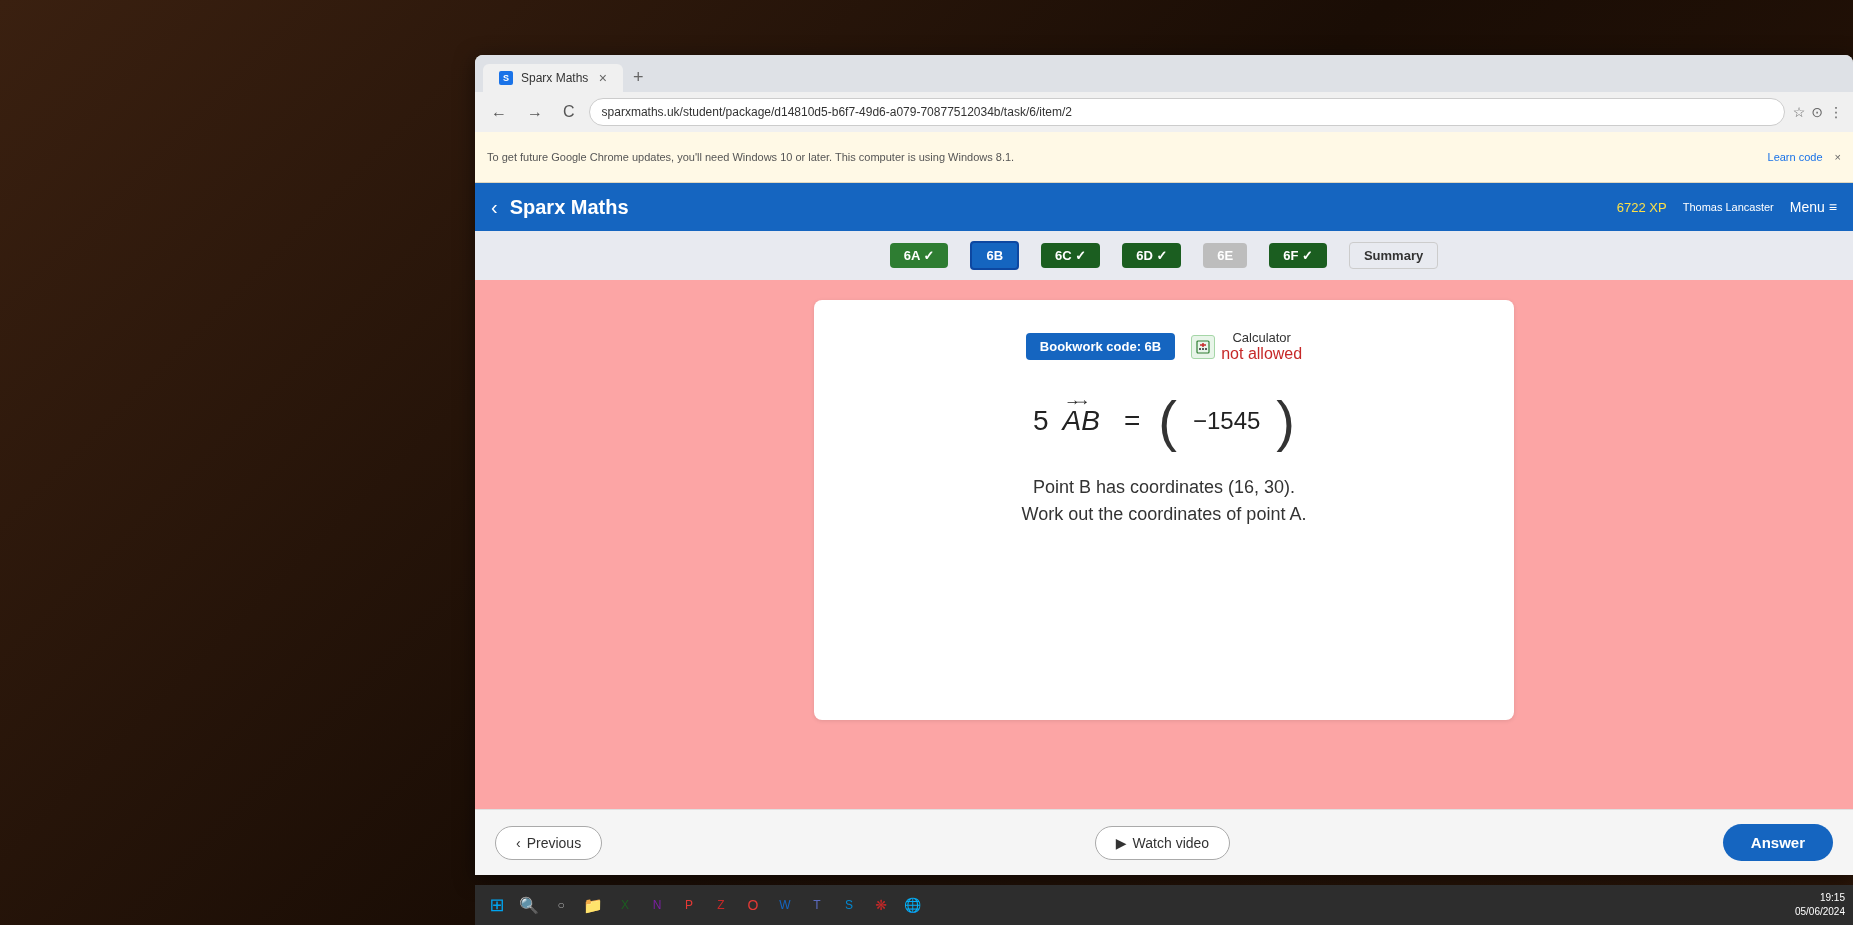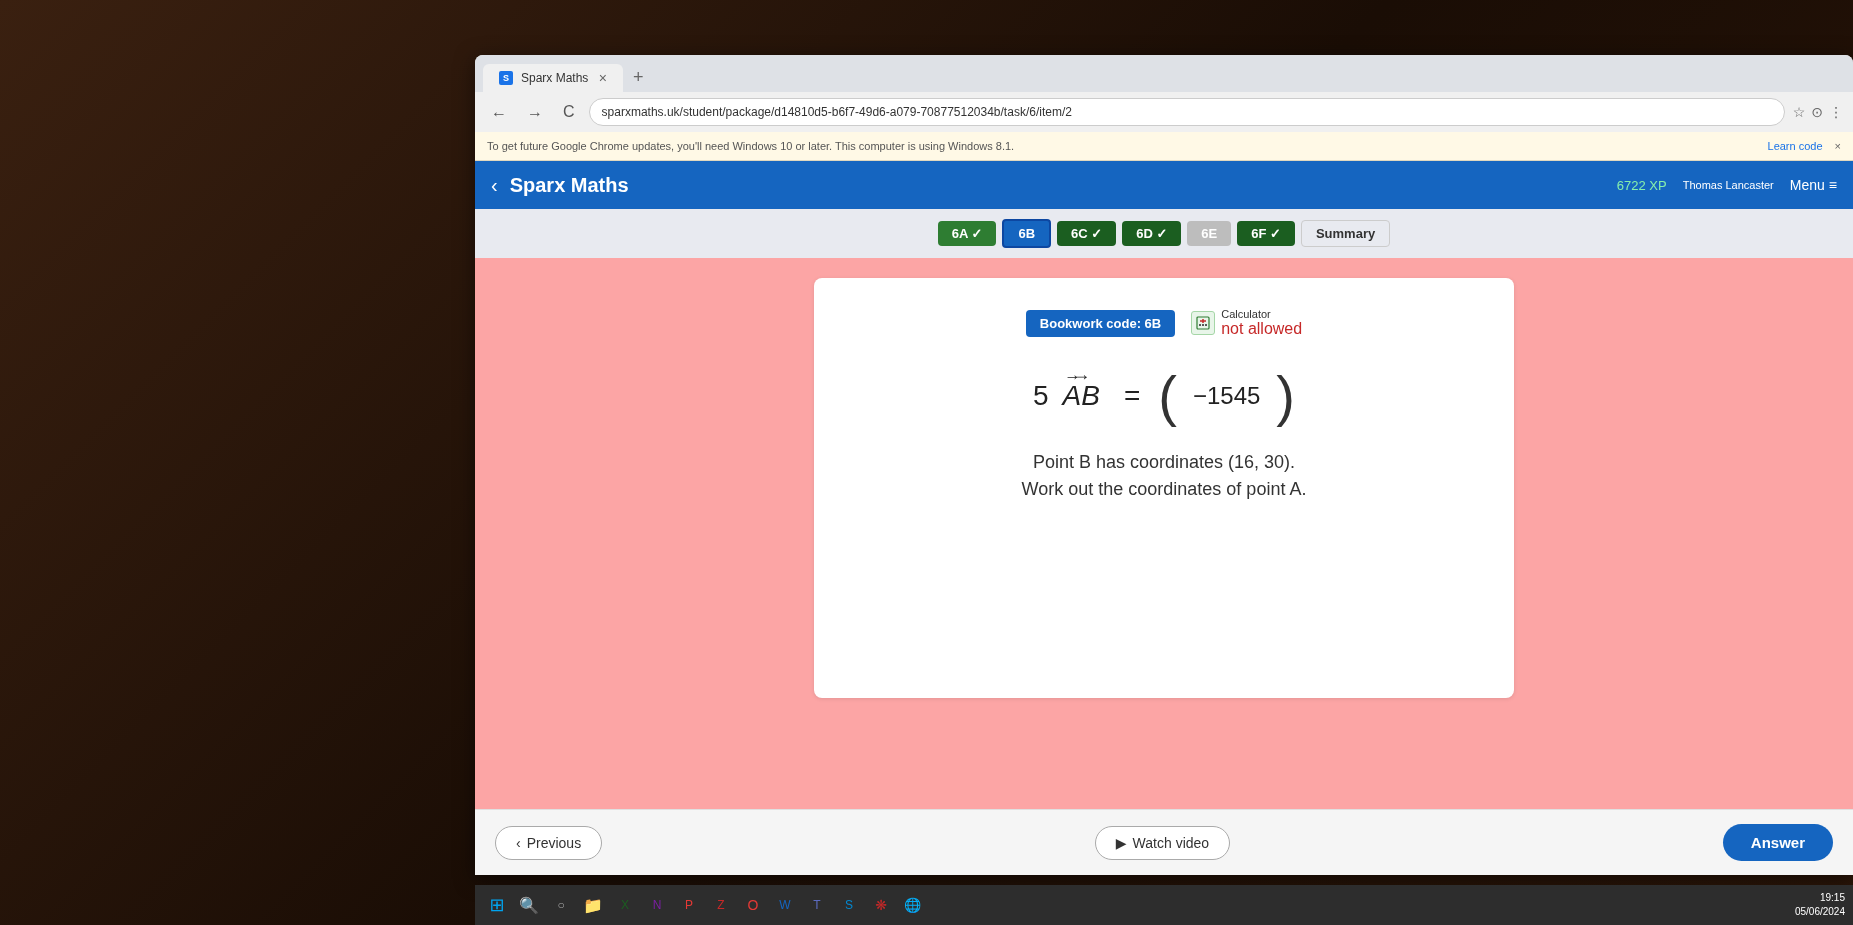--- a/index.html
+++ b/index.html
@@ -123,21 +123,21 @@
       align-items: center;
       gap: 6px;
       color: #666;
       font-size: 14px;
     }
 
     
     .update-bar {
       background: #fff9e6;
       border-bottom: 1px solid #e0d8c0;
-      padding: 8px 12px;
+      padding: 19px 12px;
       font-size: 11px;
       color: #555;
       display: flex;
       justify-content: space-between;
       align-items: center;
     }
 
     .learn-more-link {
       color: #1a73e8;
       cursor: pointer;
@@ -172,21 +172,21 @@
 
     .header-right {
       display: flex;
       align-items: center;
       gap: 16px;
       color: white;
       font-size: 13px;
     }
 
     .xp-badge {
-      color: #86efac;
+      color: #fde047;
       font-size: 13px;
     }
 
     .user-name {
       color: white;
       font-size: 11px;
     }
 
     .menu-btn {
       color: white;
@@ -197,21 +197,21 @@
       gap: 4px;
     }
 
     
     .nav-tabs {
       background: #e8eaf0;
       padding: 10px 1px;
       display: flex;
       align-items: center;
       justify-content: center;
-      gap: 6px;
+      gap: 22px;
     }
 
     .nav-tab {
       padding: 5px 14px;
       border-radius: 4px;
       font-size: 13px;
       font-weight: bold;
       cursor: pointer;
       border: none;
     }
@@ -544,21 +544,21 @@
             <svg width="14" height="14" viewBox="0 0 14 14" fill="none">
               <rect x="1" y="1" width="12" height="12" rx="1" stroke="#2e7d32" stroke-width="1.2" fill="#e8f5e9"></rect>
               <line x1="4" y1="5" x2="10" y2="5" stroke="#c62828" stroke-width="1.5"></line>
               <line x1="7" y1="3" x2="7" y2="7" stroke="#c62828" stroke-width="1.5"></line>
               <rect x="3" y="8" width="2" height="2" rx="0.3" fill="#555"></rect>
               <rect x="6" y="8" width="2" height="2" rx="0.3" fill="#555"></rect>
               <rect x="9" y="8" width="2" height="2" rx="0.3" fill="#555"></rect>
             </svg>
           </div>
           <div>
-            <div style="font-size:11px;color:#333;">Calculator</div>
+            <div style="font-size:13px;color:#333;text-align:center;">Calculator</div>
             <div style="font-size:16px;color:#c62828;">not allowed</div>
           </div>
         </div>
       </div>
 
       <div class="math-display">
         <span class="five-ab">5</span>
         <span class="arrow-over" style="font-style:italic;font-size:28px;margin-right:6px;">
           <span style="position:relative;display:inline-block;">
             <span style="position:absolute;top:-14px;left:2px;font-size:16px;font-style:normal;">→</span>

